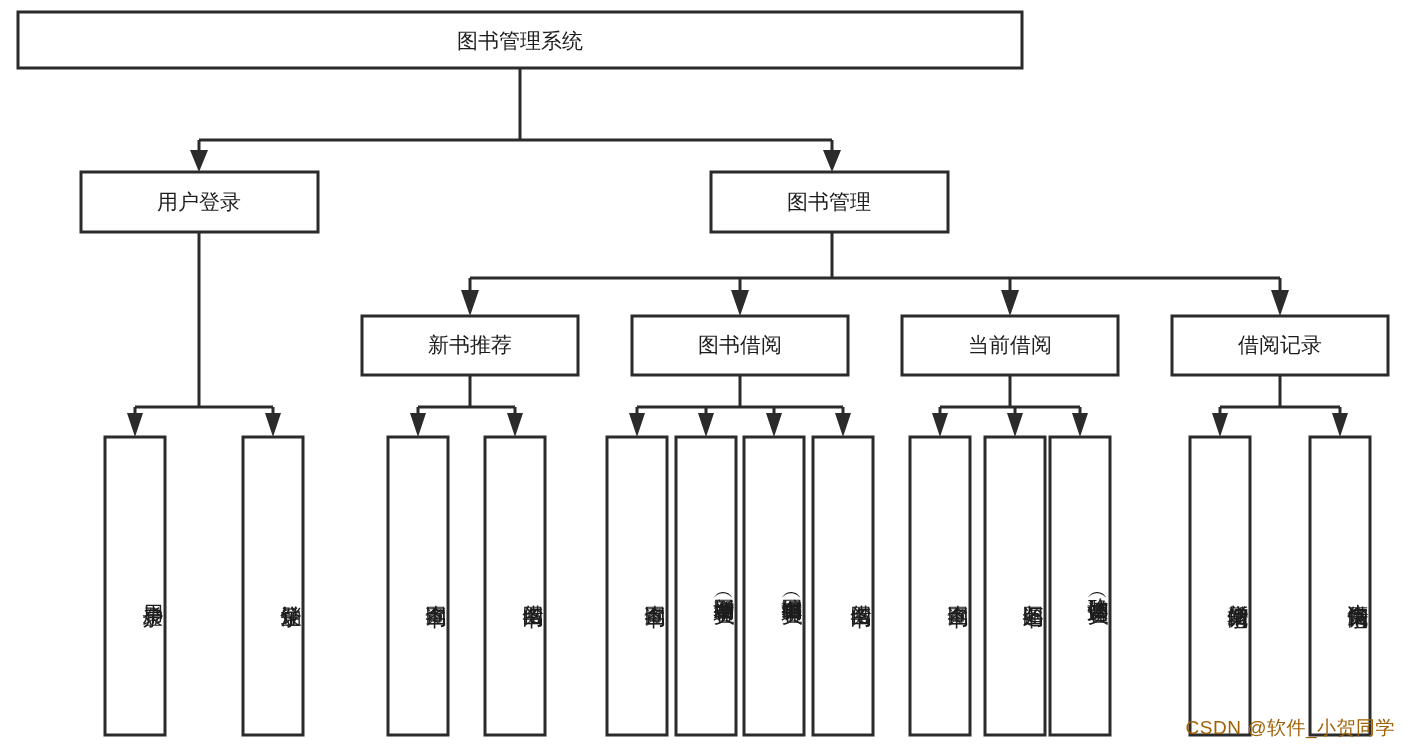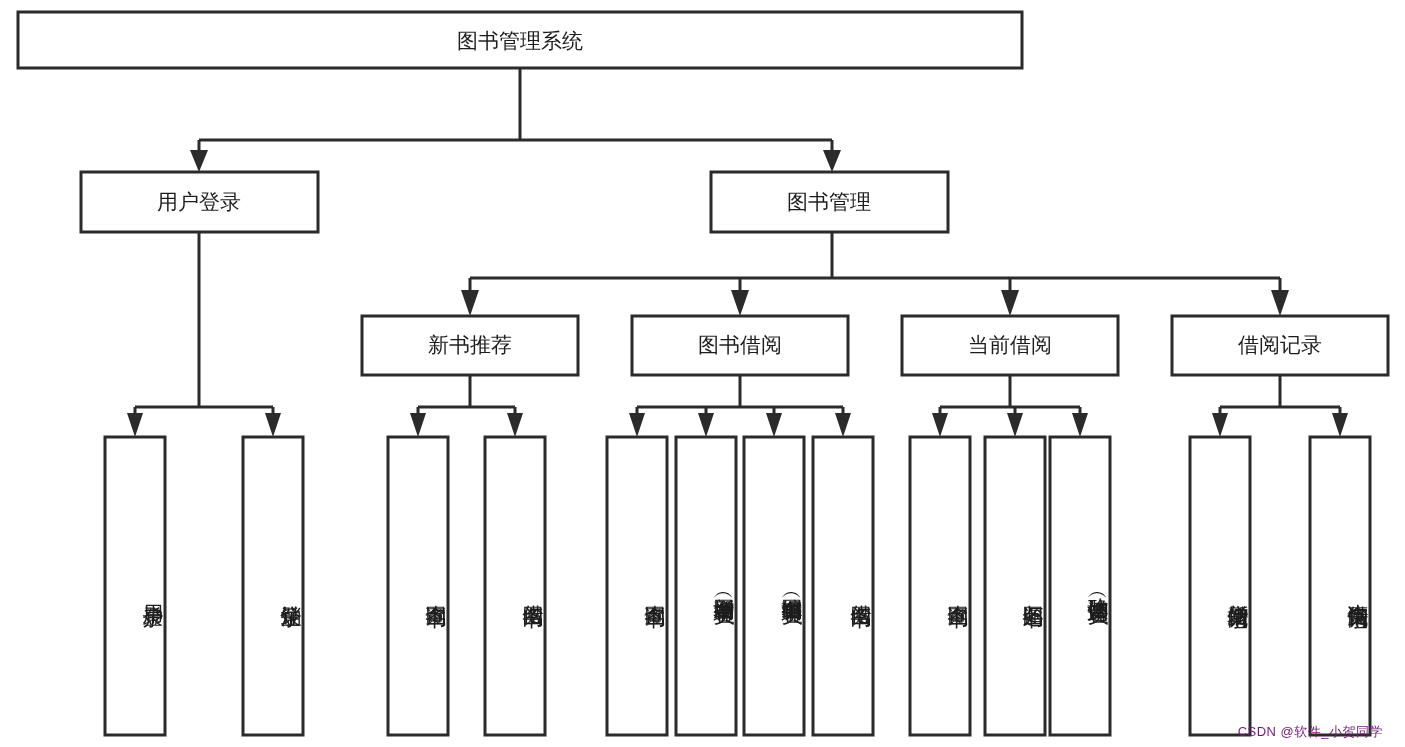--- a/index.html
+++ b/index.html
@@ -56,25 +56,25 @@
     text-orientation: upright;
     font-size: 21px;
     line-height: 1.18;
     color: #1d1d1d;
     letter-spacing: 1px;
     white-space: nowrap;
     pointer-events: none;
   }
   .watermark {
     position: absolute;
-    right: 22px;
+    right: 10px;
     bottom: 6px;
     font-family: "Liberation Sans", "DejaVu Sans", sans-serif;
-    font-size: 13px;
-    color: #701a75;
+    font-size: 19px;
+    color: #a16207;
     letter-spacing: 0.5px;
     user-select: none;
   }
 </style>
 </head>
 <body>
 
 <div id="diagram-root">
 
   <svg class="diagram-svg" viewBox="0 0 1405 747">

